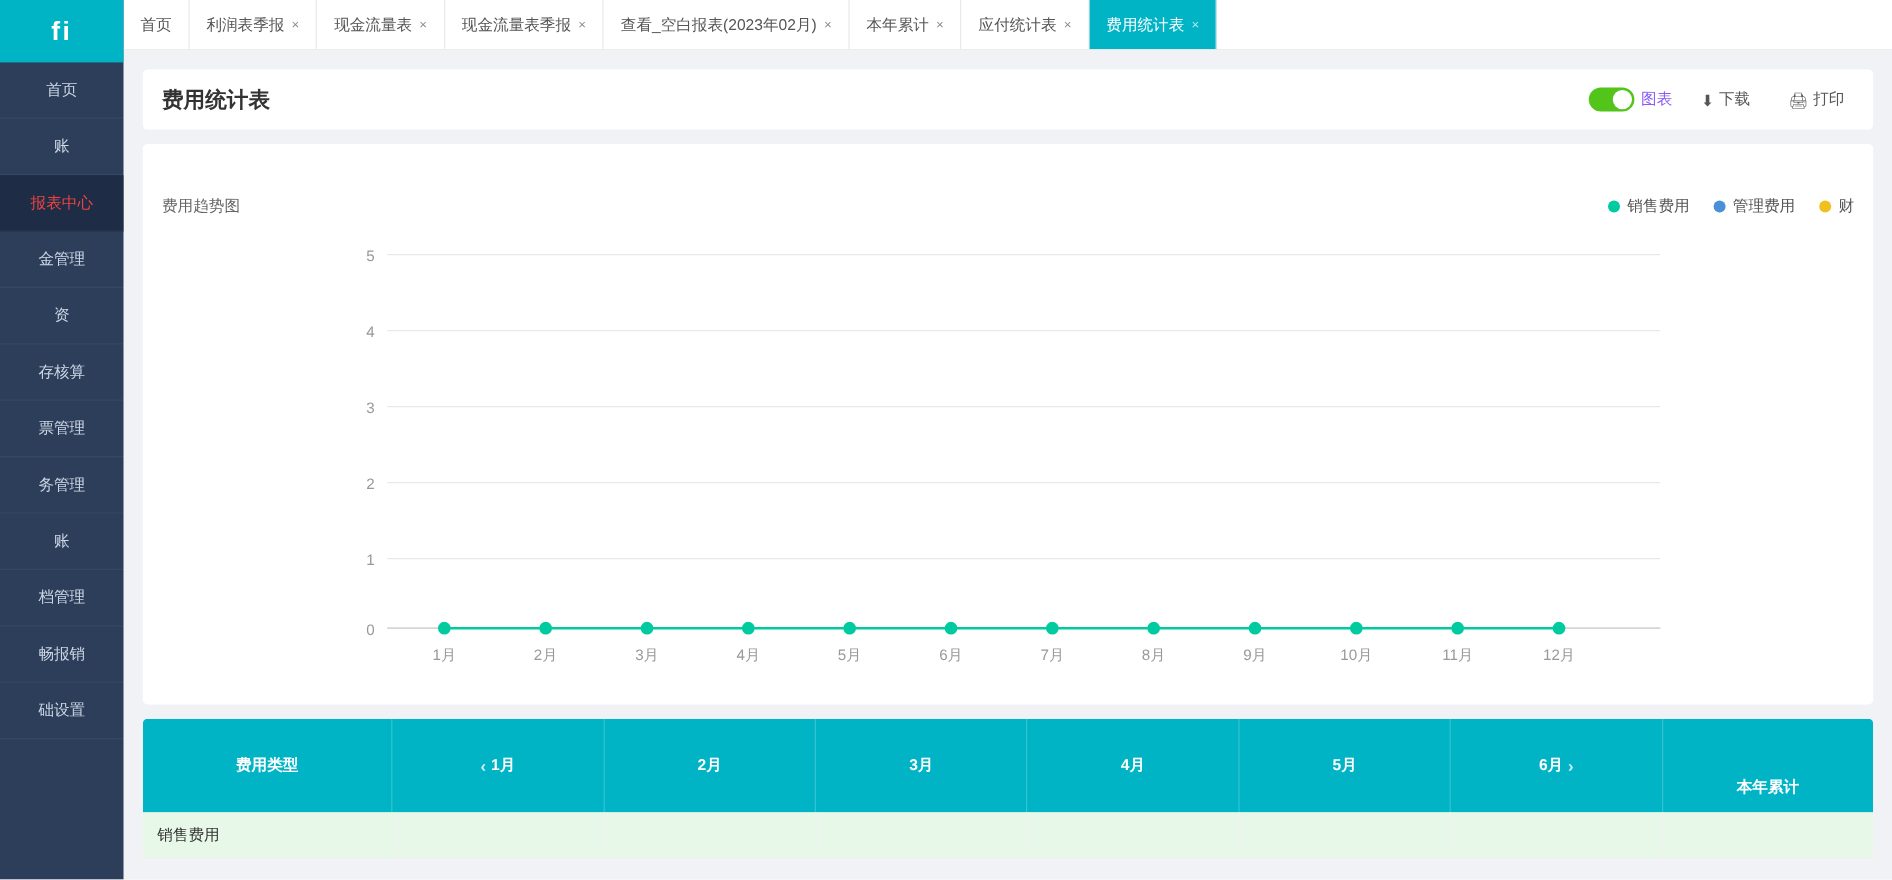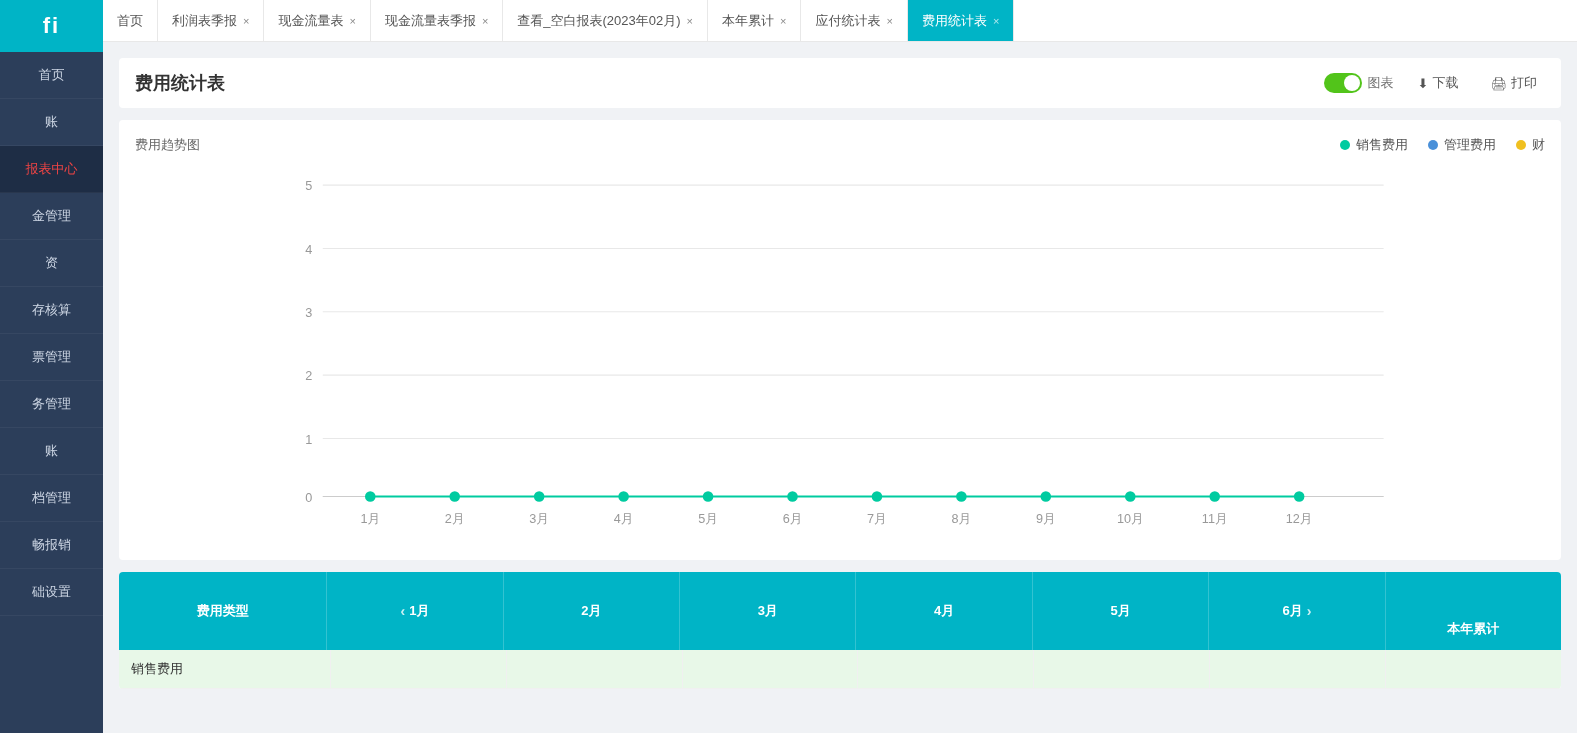--- a/index.html
+++ b/index.html
@@ -98,21 +98,21 @@
     .header-actions {
       display: flex;
       align-items: center;
       gap: 16px;
     }
     .toggle-wrap {
       display: flex;
       align-items: center;
       gap: 6px;
       font-size: 13px;
-      color: #737373;
+      color: #8b5cf6;
     }
     .toggle {
       width: 38px;
       height: 20px;
       background: #52c41a;
       border-radius: 10px;
       position: relative;
       cursor: pointer;
     }
     .toggle::after {
@@ -140,20 +140,21 @@
     .chart-container {
       background: white;
       border-radius: 4px;
       padding: 16px;
     }
     .chart-header {
       display: flex;
       align-items: center;
       justify-content: space-between;
       margin-bottom: 10px;
+      margin-top: 27px;
     }
     .chart-title {
       font-size: 13px;
       color: #666;
     }
     .chart-legend {
       display: flex;
       align-items: center;
       gap: 20px;
       font-size: 13px;

